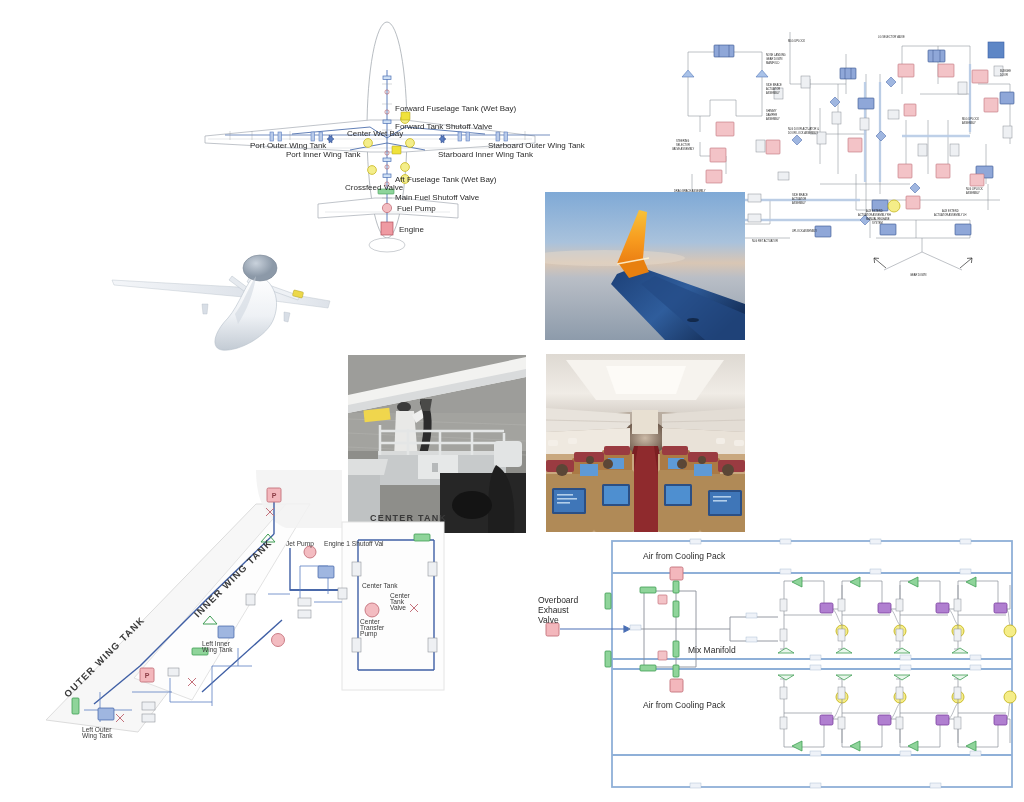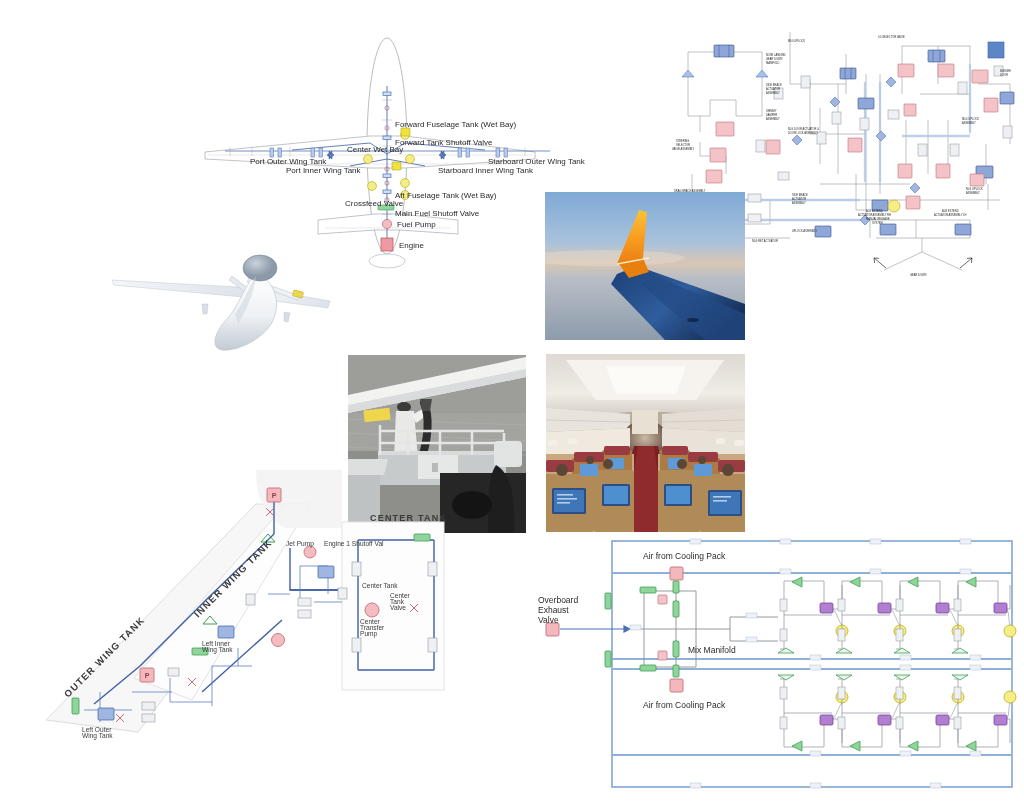--- a/index.html
+++ b/index.html
@@ -9,21 +9,21 @@
   .photo{position:absolute;overflow:hidden;}
   svg{display:block;overflow:visible;}
   .lbl{font-size:2.6px;fill:#222;font-family:"Liberation Sans",sans-serif;}
   .tankname{font-size:9.5px;fill:#3a3a3a;letter-spacing:1.3px;font-weight:600;}
   .aclbl{font-size:8px;fill:#2a2a2a;}
   .aclbl-sm{font-size:6.6px;fill:#3a3a3a;}
 </style>
 </head>
 <body>
 
-<div class="panel" style="left:200px;top:28px;width:340px;height:250px;">
+<div class="panel" style="left:200px;top:12px;width:340px;height:250px;">
   <svg width="340" height="250" viewBox="0 0 340 250">
 
     <ellipse cx="187" cy="118" rx="20" ry="108" fill="#fff" stroke="#9aa0a8" stroke-width="0.7"></ellipse>
 
     <path d="M5 124 L170 108 L205 108 L335 124 L335 131 L205 140 L170 140 L5 131 Z" fill="#ffffff" stroke="#a5abb3" stroke-width="0.7"></path>
 
     <line x1="8" y1="127" x2="332" y2="127" stroke="#bfc4ca" stroke-width="0.4"></line>
     <line x1="60" y1="136" x2="315" y2="136" stroke="#bfc4ca" stroke-width="0.4"></line>
 
     <path d="M118 192 L175 186 L200 186 L258 192 L258 206 L200 202 L175 202 L118 206 Z" fill="#fff" stroke="#a5abb3" stroke-width="0.7"></path>

